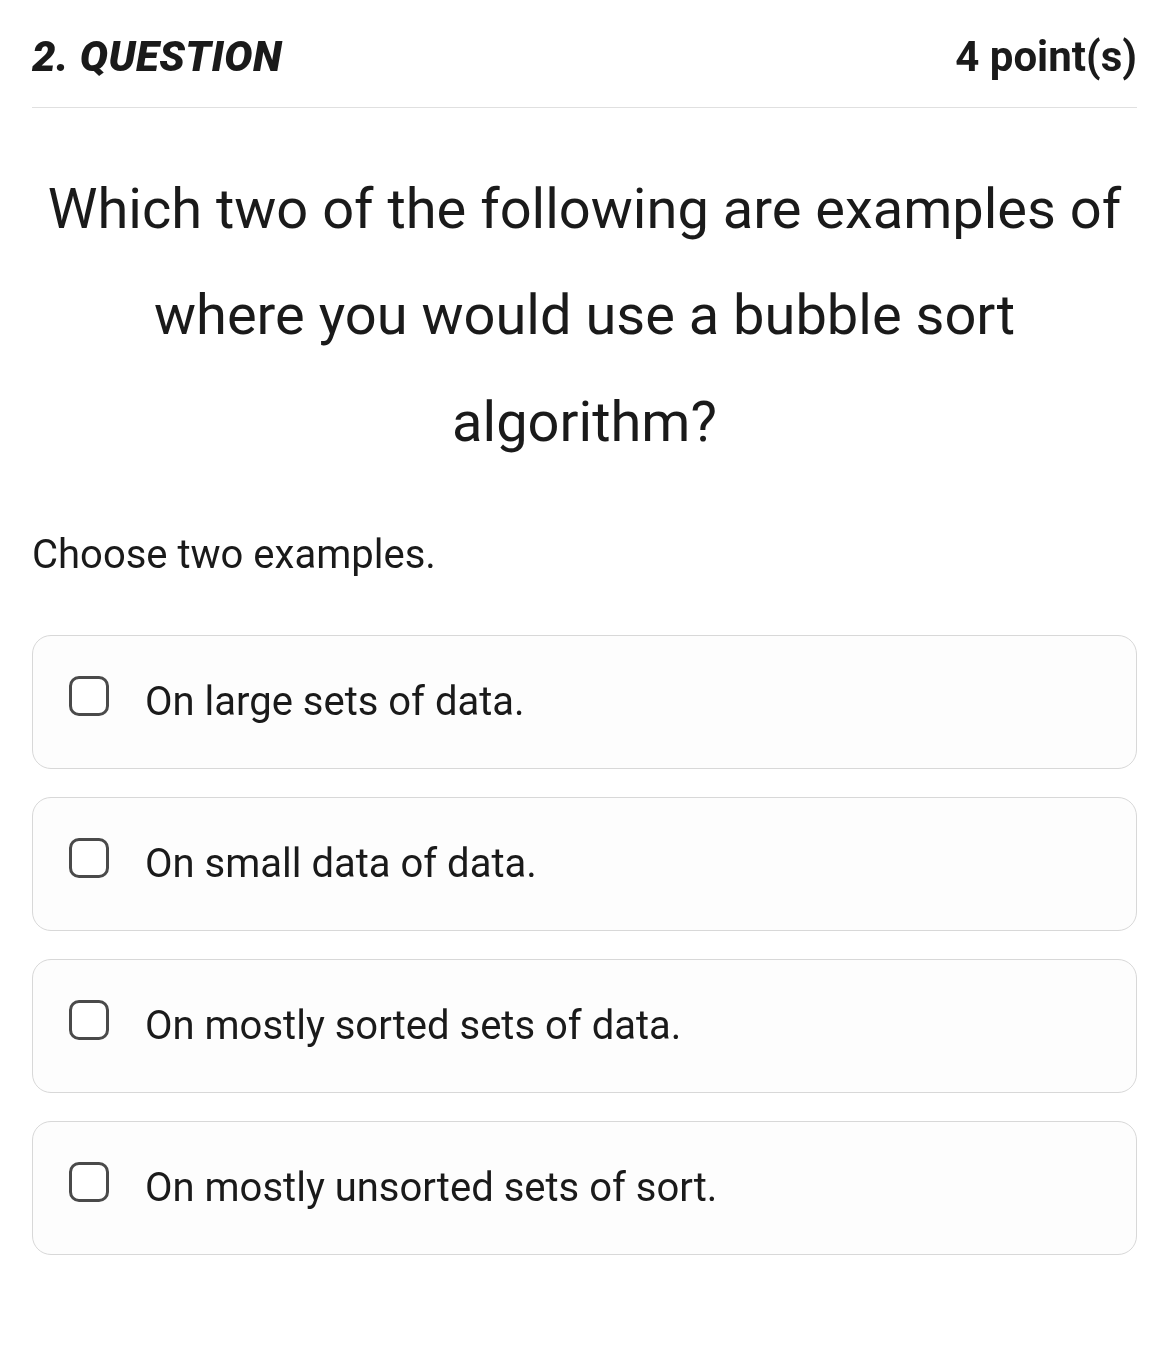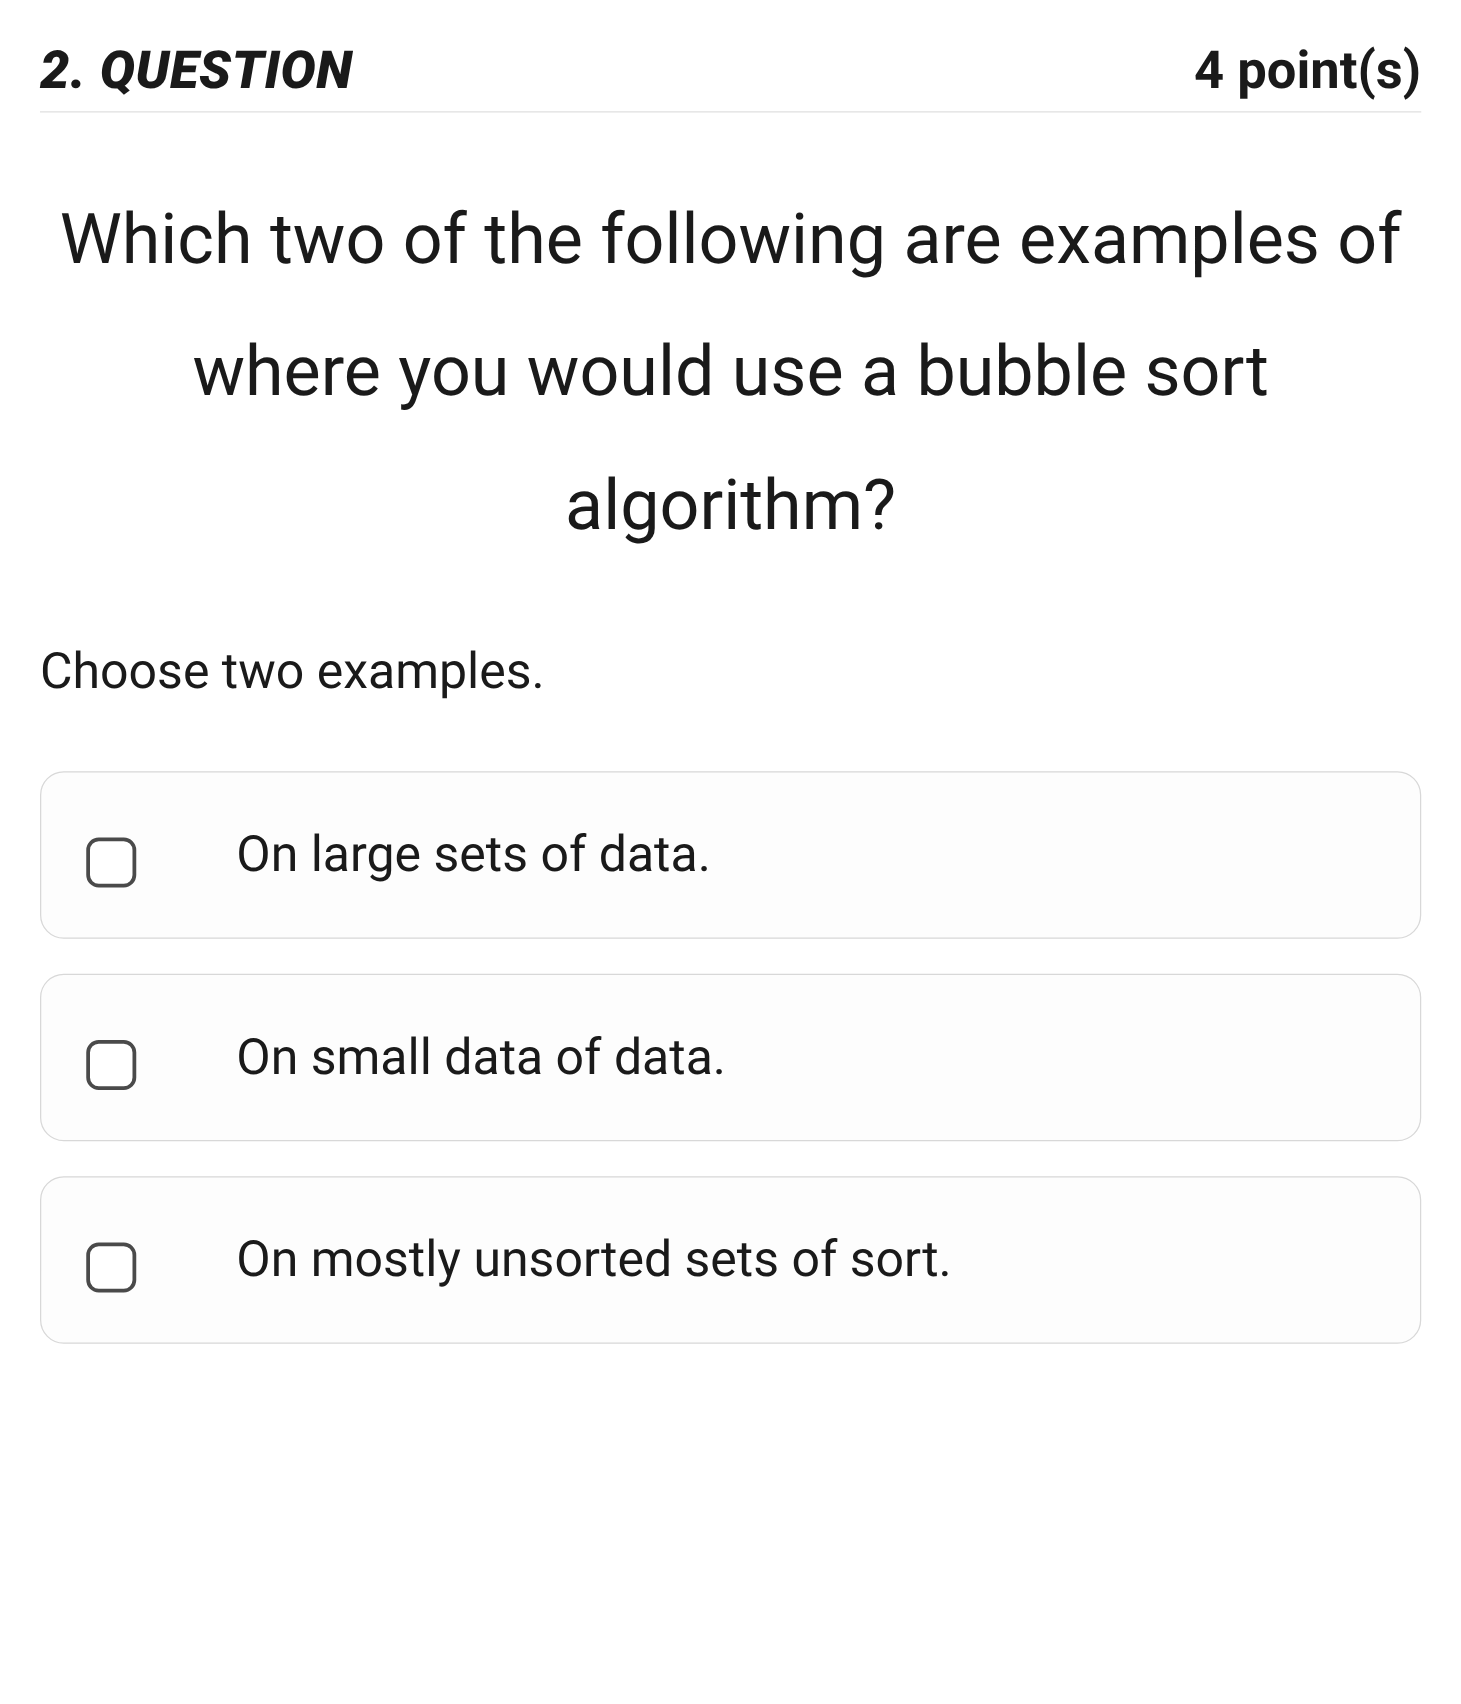--- a/index.html
+++ b/index.html
@@ -11,21 +11,21 @@
       font-family: -apple-system, BlinkMacSystemFont, "Segoe UI", Roboto, Helvetica, Arial, sans-serif;
       background: #ffffff;
       padding: 32px;
       color: #1a1a1a;
       width: 1169px;
     }
     .header {
       display: flex;
       justify-content: space-between;
       align-items: center;
-      padding-bottom: 8px;
+      padding-bottom: 26px;
       border-bottom: 1px solid #e0e0e0;
       margin-bottom: 48px;
     }
     .question-number {
       font-size: 42px;
       font-weight: 900;
       font-style: italic;
       letter-spacing: 0.5px;
       color: #1a1a1a;
     }
@@ -47,27 +47,26 @@
       color: #1a1a1a;
       margin-bottom: 48px;
     }
     .options {
       display: flex;
       flex-direction: column;
       gap: 28px;
     }
     .option {
       display: flex;
-      align-items: flex-end;
+      align-items: flex-start;
       padding: 40px 36px;
       border: 1px solid #d8d8d8;
       border-radius: 19px;
       background: #fdfdfd;
       cursor: pointer;
-      gap: 44px;
     }
     .checkbox {
       width: 40px;
       height: 40px;
       border: 3px solid #4a4a4a;
       border-radius: 10px;
       margin-right: 36px;
       flex-shrink: 0;
       background: #ffffff;
     }
@@ -93,15 +92,19 @@
   <div class="option">
     <div class="checkbox"></div>
     <div class="option-label">On large sets of data.</div>
   </div>
   <div class="option">
     <div class="checkbox"></div>
     <div class="option-label">On small data of data.</div>
   </div>
   <div class="option">
     <div class="checkbox"></div>
+    <div class="option-label">On mostly sorted sets of data.</div>
+  </div>
+  <div class="option">
+    <div class="checkbox"></div>
     <div class="option-label">On mostly unsorted sets of sort.</div>
   </div>
 </div>
 
 </body></html>

